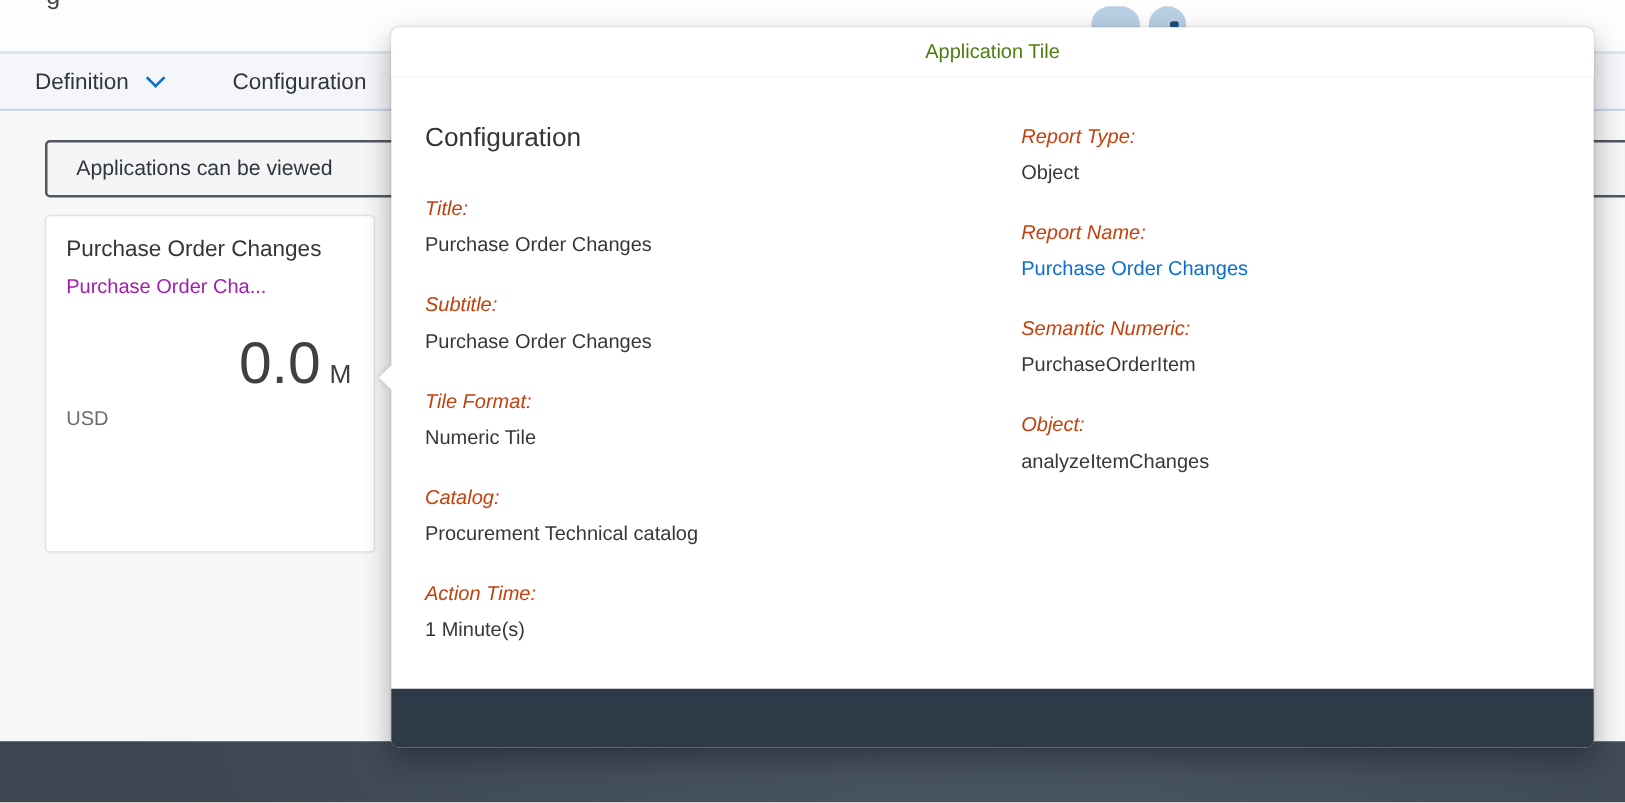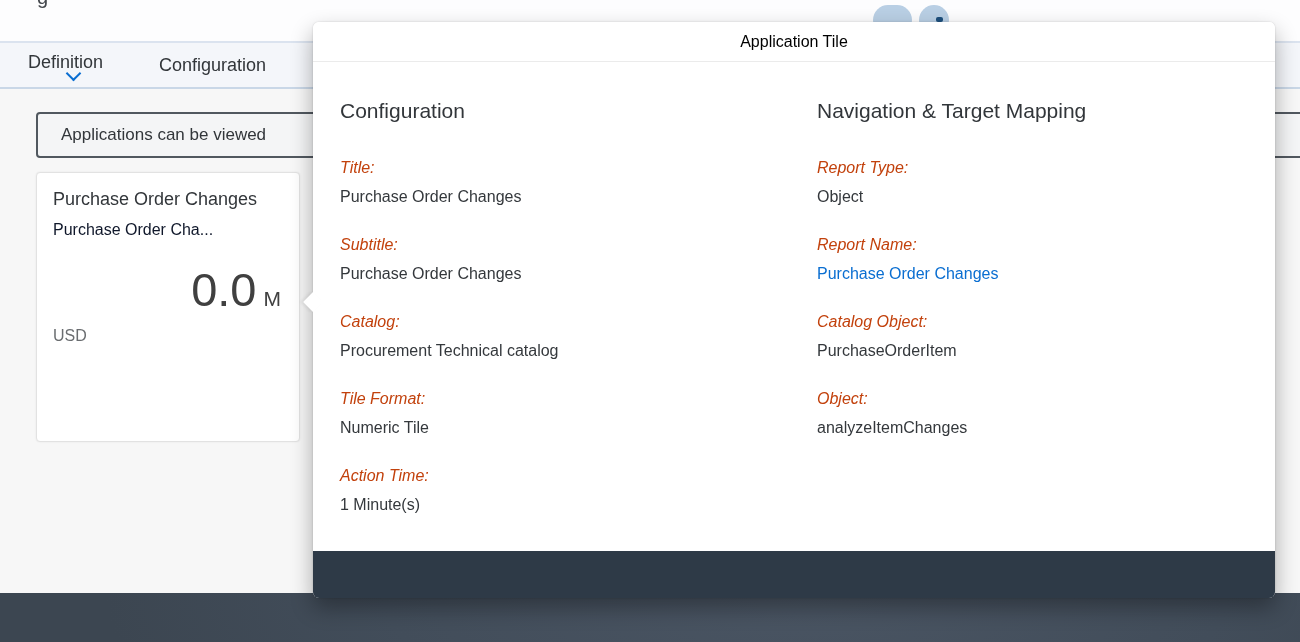--- a/index.html
+++ b/index.html
@@ -13,21 +13,21 @@
   }
   .title-fragment{
     position:absolute;left:37px;top:-14px;font-size:20px;color:#44484d;
   }
   .tab-bar{
     position:absolute;left:0;top:41px;width:100%;height:48px;box-sizing:border-box;
     background:#f4f6fa;border-top:2px solid #dbe3ef;border-bottom:2px solid #c9d7e7;
     display:flex;align-items:center;padding-left:28px;
   }
   .tab{
-    display:flex;align-items:center;font-size:18px;color:#32363a;cursor:pointer;flex-direction:column;
+    display:flex;align-items:center;font-size:18px;color:#32363a;cursor:pointer;
   }
   .tab + .tab{margin-left:56px;}
   .chevron-down{
     width:9px;height:9px;border-right:2px solid #0a6ed1;border-bottom:2px solid #0a6ed1;
     transform:rotate(45deg);margin-left:16px;margin-top:-5px;
   }
   .content{
     position:absolute;left:0;top:89px;width:100%;height:504px;background:#f7f7f7;
   }
   .page-footer{
@@ -41,37 +41,37 @@
     display:flex;align-items:center;padding-left:23px;
     font-size:17px;color:#32363a;
   }
   
   .tile-card{
     position:absolute;left:36px;top:83px;width:264px;height:270px;box-sizing:border-box;
     background:#fff;border:1px solid #e2e2e2;border-radius:4px;
     box-shadow:0 0 2px rgba(0,0,0,0.08);padding:14px 16px;cursor:pointer;
   }
   .tile-title{font-size:18px;line-height:25px;color:#32363a;}
-  .tile-subtitle{margin-top:9px;font-size:16px;color:#0f172a;white-space:nowrap;overflow:hidden;}
+  .tile-subtitle{margin-top:9px;font-size:16px;color:#a21caf;white-space:nowrap;overflow:hidden;}
   .tile-kpi{margin-top:26px;text-align:right;padding-right:2px;white-space:nowrap;}
   .kpi-value{font-size:47px;line-height:50px;}
   .kpi-scale{font-size:21px;margin-left:7px;}
   .tile-unit{margin-top:12px;font-size:16px;color:#6a6d70;}
   
   .popover{
     position:absolute;left:313px;top:22px;width:962px;height:576px;box-sizing:border-box;
     background:#fff;border-radius:6px;z-index:10;
     box-shadow:0 10px 22px rgba(0,0,0,0.32), 0 0 2px rgba(0,0,0,0.18);
   }
   .popover-arrow{
     position:absolute;left:-7px;top:273px;width:14px;height:14px;background:#fff;
     transform:rotate(45deg);box-shadow:-2px 2px 3px rgba(0,0,0,0.07);
   }
   .popover-header{
-    height:39px;line-height:39px;text-align:center;font-size:16px;color:#000000;
+    height:39px;line-height:39px;text-align:center;font-size:16px;color:#4d7c0f;
     border-bottom:1px solid #ebebeb;border-radius:6px 6px 0 0;background:#fff;
   }
   .popover-body{
     display:flex;padding:37px 0 0 27px;
   }
   .pop-col1{width:477px;}
   .pop-col2{flex:1;}
   .section-heading{
     font-size:21px;font-weight:400;color:#32363a;margin:0 0 34px 0;
   }
@@ -143,46 +143,45 @@
 
       <div class="field">
         <div class="field-label">Title:</div>
         <div class="field-value">Purchase Order Changes</div>
       </div>
       <div class="field">
         <div class="field-label">Subtitle:</div>
         <div class="field-value">Purchase Order Changes</div>
       </div>
       <div class="field">
+        <div class="field-label">Tile Format:</div>
+        <div class="field-value">Numeric Tile</div>
+      </div>
+      <div class="field">
         <div class="field-label">Catalog:</div>
         <div class="field-value">Procurement Technical catalog</div>
-      </div>
-      <div class="field">
-        <div class="field-label">Tile Format:</div>
-        <div class="field-value">Numeric Tile</div>
       </div>
       <div class="field">
         <div class="field-label">Action Time:</div>
         <div class="field-value">1 Minute(s)</div>
       </div>
     </div>
 
     <div class="pop-col2">
-      <h2 class="section-heading">Navigation &amp; Target Mapping</h2>
 
       <div class="field">
         <div class="field-label">Report Type:</div>
         <div class="field-value">Object</div>
       </div>
       <div class="field">
         <div class="field-label">Report Name:</div>
         <div class="field-value link">Purchase Order Changes</div>
       </div>
       <div class="field">
-        <div class="field-label">Catalog Object:</div>
+        <div class="field-label">Semantic Numeric:</div>
         <div class="field-value">PurchaseOrderItem</div>
       </div>
       <div class="field">
         <div class="field-label">Object:</div>
         <div class="field-value">analyzeItemChanges</div>
       </div>
     </div>
 
   </div>
 

